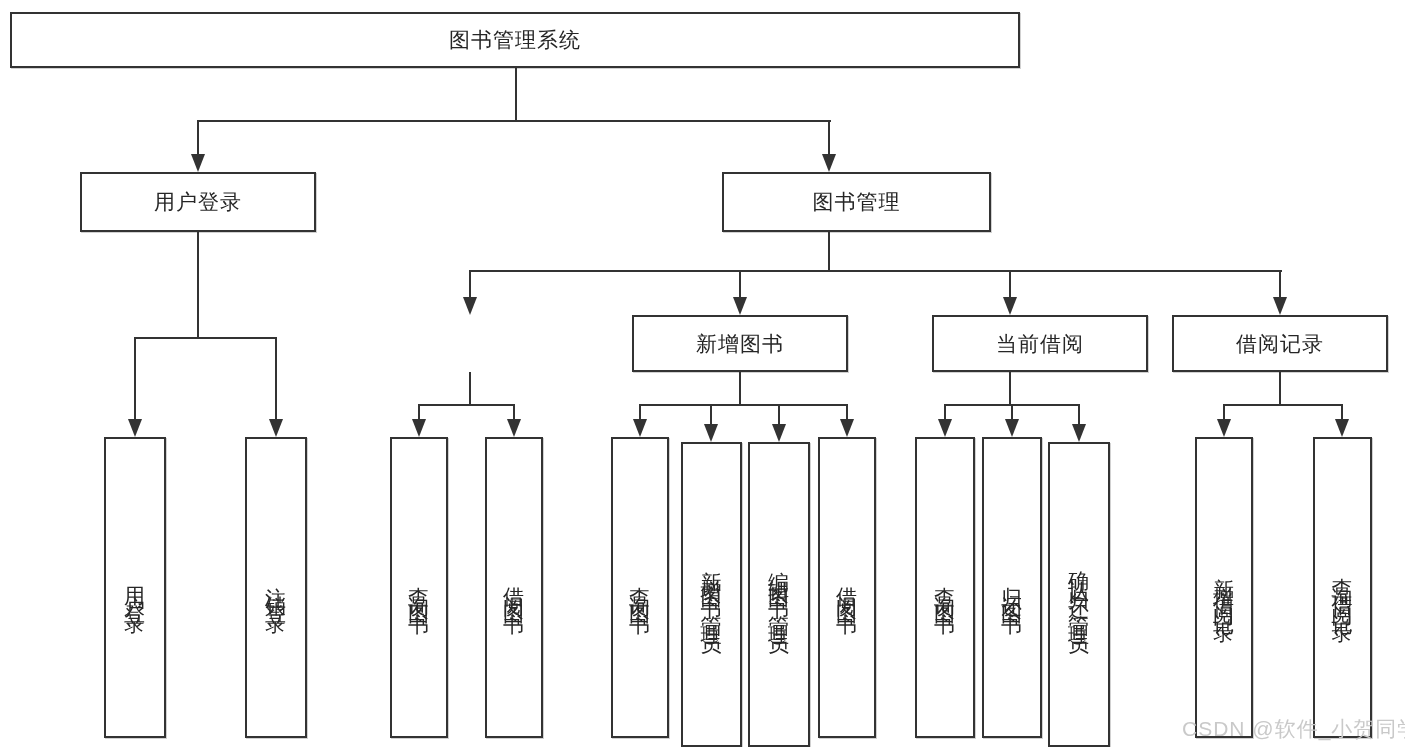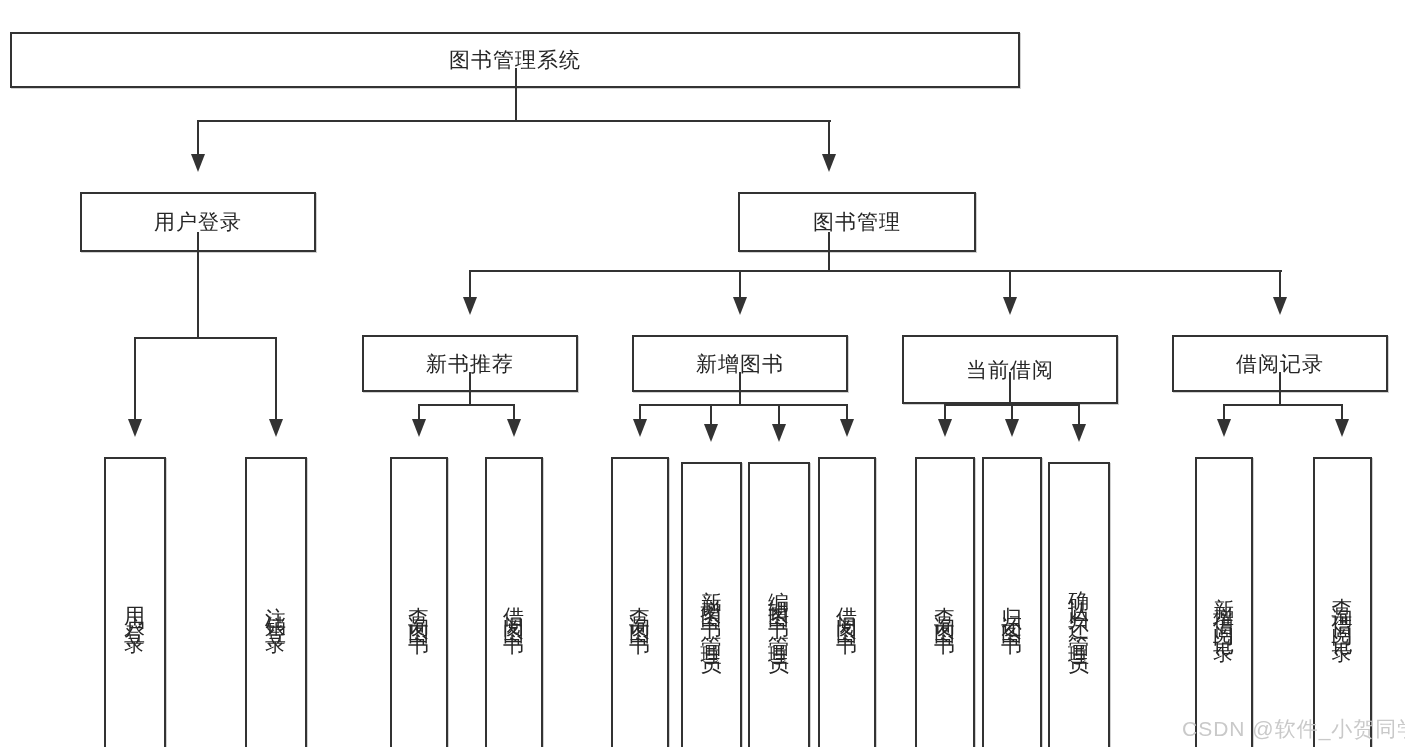--- a/index.html
+++ b/index.html
@@ -6,21 +6,20 @@
   .canvas{
     position:relative;width:1405px;height:747px;background:var(--bg,#ffffff);
     font-family:"Liberation Sans","DejaVu Sans",sans-serif;color:var(--text,#262626);
     overflow:hidden;
   }
   .node{
     position:absolute;box-sizing:border-box;background:#ffffff;
     border:2px solid var(--line,#333333);
     display:flex;align-items:center;justify-content:center;
     box-shadow:1px 1px 0 rgba(0,0,0,0.18);
-    margin-top:20px;
   }
   .node.h{font-size:21px;letter-spacing:1px;white-space:nowrap;}
   .node.v{
     writing-mode:vertical-rl;text-orientation:mixed;
     font-size:21px;letter-spacing:9px;line-height:1;
   }
   .hline{position:absolute;height:2px;background:var(--line,#333333);}
   .vline{position:absolute;width:2px;background:var(--line,#333333);}
   .arrow{
     position:absolute;width:0;height:0;
@@ -33,25 +32,24 @@
   }
 </style>
 </head>
 <body>
 
 <div class="canvas">
 
   <div class="node h" style="left:10px;top:12px;width:1010px;height:56px">图书管理系统</div>
 
   <div class="node h" style="left:80px;top:172px;width:236px;height:60px">用户登录</div>
-  <div class="node h" style="left:738px;top:172px;width:238px;height:60px">图书管理</div>
+  <div class="node h" style="left:722px;top:172px;width:269px;height:60px">图书管理</div>
 
-  <div class="node h" style="left:362px;top:315px;width:216px;height:57px">新书推荐</div>
   <div class="node h" style="left:632px;top:315px;width:216px;height:57px">新增图书</div>
-  <div class="node h" style="left:902px;top:315px;width:216px;height:69px">当前借阅</div>
+  <div class="node h" style="left:932px;top:315px;width:216px;height:57px">当前借阅</div>
   <div class="node h" style="left:1172px;top:315px;width:216px;height:57px">借阅记录</div>
 
   <div class="node v" style="left:104px;top:437px;width:62px;height:301px">用户登录</div>
   <div class="node v" style="left:245px;top:437px;width:62px;height:301px">注销登录</div>
 
   <div class="node v" style="left:390px;top:437px;width:58px;height:301px">查询图书</div>
   <div class="node v" style="left:485px;top:437px;width:58px;height:301px">借阅图书</div>
 
   <div class="node v" style="left:611px;top:437px;width:58px;height:301px">查询图书</div>
   <div class="node v" style="left:681px;top:442px;width:61px;height:305px">新增图书（管理员）</div>

